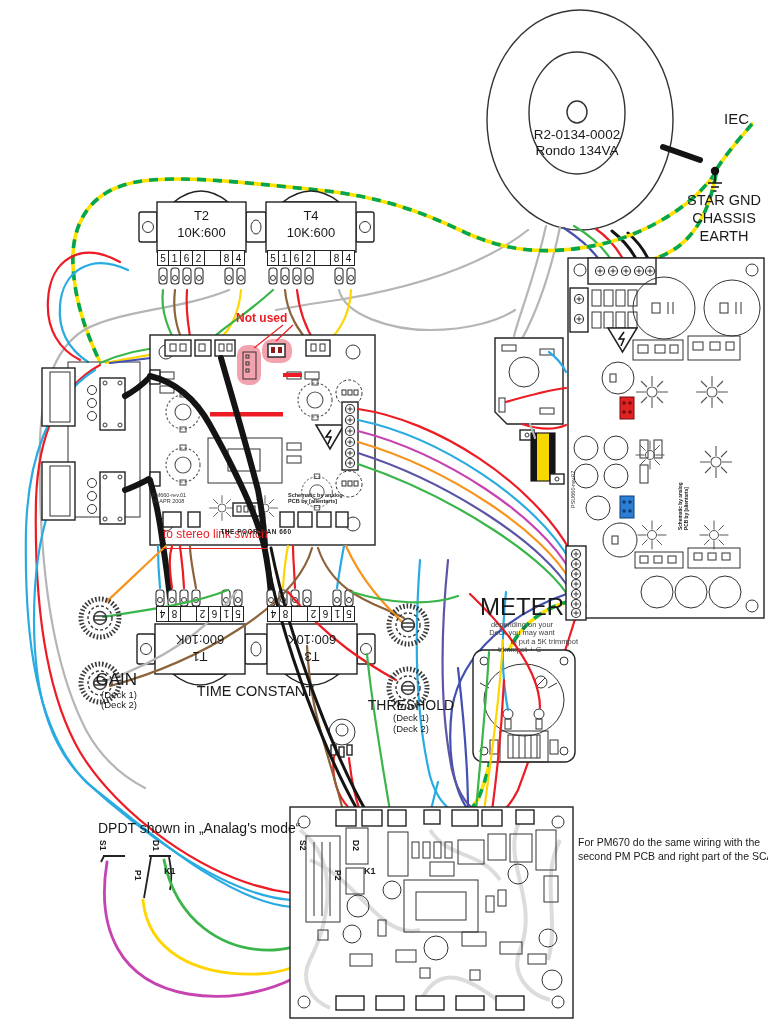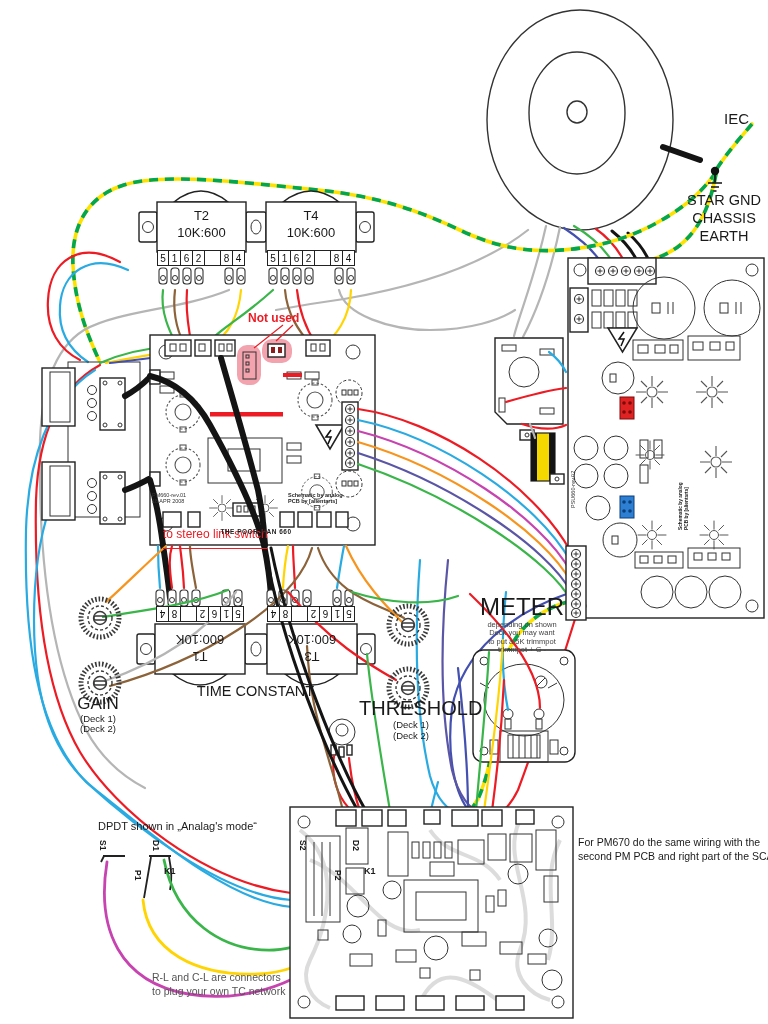--- a/index.html
+++ b/index.html
@@ -564,20 +564,24 @@
         <rect class="comp" x="496" y="996" width="28" height="14"></rect>
 </g>
 </svg>
 
 <div class="lbl" style="left:724px;top:110px;font-size:15px;">IEC</div>
 <div class="lbl ctr" style="left:678px;top:191px;width:92px;font-size:14.5px;line-height:18px;">
   <div>STAR GND</div>
   <div>CHASSIS</div>
   <div>EARTH</div>
 </div>
+<div class="lbl ctr" style="left:507px;top:127px;width:140px;font-size:13.5px;">
+  <div>R2-0134-0002</div>
+  <div>Rondo 134VA</div>
+</div>
 
 <div class="lbl ctr" style="left:157px;top:207px;width:89px;font-size:13px;line-height:17px;">
   <div>T2</div>
   <div>10K:600</div>
 </div>
 <div class="lbl ctr" style="left:266px;top:207px;width:90px;font-size:13px;line-height:17px;">
   <div>T4</div>
   <div>10K:600</div>
 </div>
 <div class="lbl ctr rot180" style="left:155px;top:631px;width:90px;font-size:13px;line-height:17px;">
@@ -619,70 +623,66 @@
 <div class="pinrow rot180" style="left:267px;top:606px;">
   <span>5</span>
       <span>1</span>
       <span>6</span>
       <span>2</span>
       <span class="wd"></span>
       <span>8</span>
       <span>4</span>
 </div>
 
-<div class="lbl red" style="left:236px;top:312px;font-size:12px;font-weight:bold;margin-left:12px;">Not used</div>
+<div class="lbl red" style="left:236px;top:312px;font-size:12px;font-weight:bold;">Not used</div>
 <div class="lbl red" style="left:163px;top:528px;font-size:12px;border-bottom:1.5px solid #ed1c24;padding-bottom:6px;">to stereo link switch</div>
 <div class="lbl ctr" style="left:200px;top:528px;width:112px;font-size:6.5px;font-weight:bold;letter-spacing:.5px;color:#222;">THE POOR MAN 660</div>
 <div class="lbl" style="left:152px;top:492px;font-size:5.5px;color:#333;">
   <div>PM660-rev.01</div>
   <div>18 APR 2008</div>
 </div>
 <div class="lbl" style="left:288px;top:492px;font-size:5.5px;font-weight:bold;color:#222;">
   <div>Schematic by analog</div>
   <div>PCB by [alientarts]</div>
 </div>
 
 <div class="lbl" style="left:570px;top:508px;font-size:5.5px;color:#333;transform:rotate(-90deg);transform-origin:left top;">PSU660-rev.02</div>
 <div class="lbl" style="left:678px;top:530px;font-size:4.8px;font-weight:bold;color:#222;transform:rotate(-90deg);transform-origin:left top;">
   <div>Schematic by analog</div>
   <div>PCB by [alientarts]</div>
 </div>
 
-<div class="lbl ctr" style="left:59px;top:694px;width:78px;">
+<div class="lbl ctr" style="left:59px;top:670px;width:78px;text-align:right;">
   <div style="font-size:17px;">GAIN</div>
   <div style="font-size:9.5px;">(Deck 1)</div>
   <div style="font-size:9.5px;">(Deck 2)</div>
 </div>
 <div class="lbl ctr" style="left:178px;top:683px;width:155px;font-size:14.5px;">TIME CONSTANT</div>
 <div class="lbl ctr" style="left:359px;top:697px;width:104px;">
-  <div style="font-size:20px;">THRESHOLD</div>
+  <div style="font-size:14px;">THRESHOLD</div>
   <div style="font-size:9.5px;">(Deck 1)</div>
   <div style="font-size:9.5px;">(Deck 2)</div>
 </div>
 
 <div class="lbl ctr" style="left:466px;top:593px;width:112px;">
   <div style="font-size:24px;">METER</div>
-  <div style="font-size:7.5px;color:#444;">depending on shown</div>
+  <div style="font-size:7.5px;color:#444;">depending on your</div>
   <div style="font-size:7.5px;color:#444;">Deck you may want</div>
-  <div style="font-size:7.5px;color:#444;">to put a 5K trimmpot</div>
+  <div style="font-size:7.5px;color:#444;text-align:right;">to put a 5K trimmpot</div>
   <div style="font-size:7.5px;color:#444;">trimmpot + G -</div>
 </div>
 
-<div class="lbl" style="left:98px;top:820px;font-size:11px;">DPDT shown in „Analag's mode“</div>
+<div class="lbl" style="left:98px;top:820px;font-size:14px;">DPDT shown in „Analag's mode“</div>
 <div class="lbl vlab" style="left:107px;top:840px;font-size:8.5px;font-weight:bold;">S1</div>
 <div class="lbl vlab" style="left:160px;top:840px;font-size:8.5px;font-weight:bold;">D1</div>
 <div class="lbl" style="left:164px;top:866px;font-size:9px;font-weight:bold;">K1</div>
 <div class="lbl vlab" style="left:142px;top:870px;font-size:8.5px;font-weight:bold;">P1</div>
 <div class="lbl vlab" style="left:307px;top:840px;font-size:8.5px;font-weight:bold;">S2</div>
 <div class="lbl vlab" style="left:360px;top:840px;font-size:8.5px;font-weight:bold;">D2</div>
 <div class="lbl" style="left:364px;top:866px;font-size:9px;font-weight:bold;">K1</div>
 <div class="lbl vlab" style="left:342px;top:870px;font-size:8.5px;font-weight:bold;">P2</div>
 
 <div class="lbl" style="left:578px;top:835px;font-size:10.5px;line-height:14px;">
   <div>For PM670 do the same wiring with the</div>
   <div>second PM PCB and right part of the SCAB board.</div>
 </div>
-<div class="lbl" style="left:152px;top:970px;font-size:10.5px;line-height:14px;color:#555;">
-  <div>R-L and C-L are connectors</div>
-  <div>to plug your own TC network</div>
-</div>
 
 </div>
 
 </body></html>

